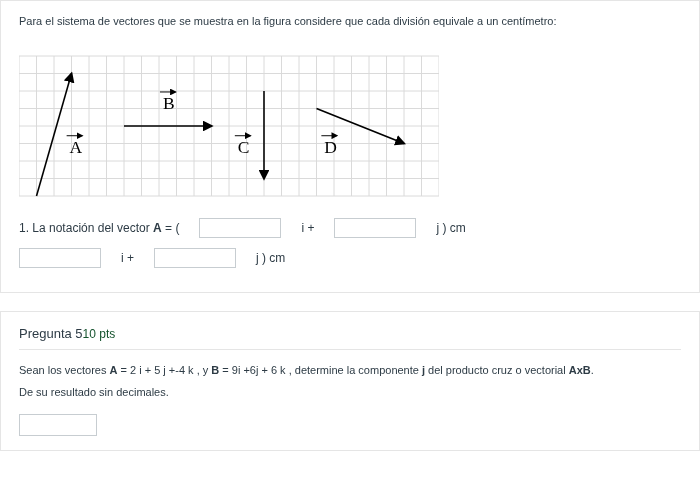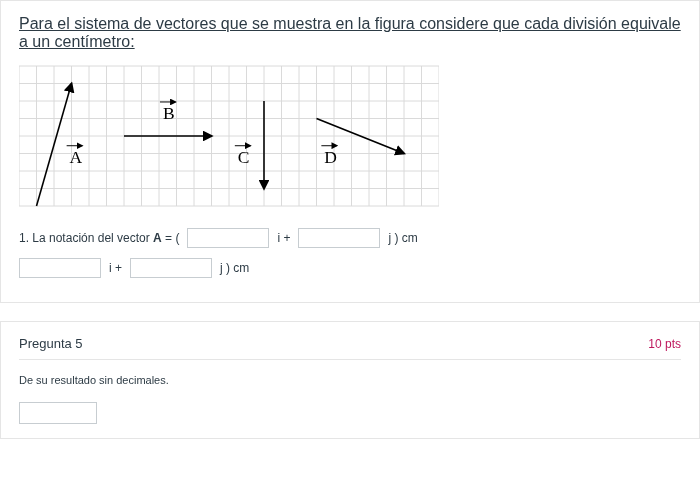--- a/index.html
+++ b/index.html
@@ -1,25 +1,25 @@
 <!DOCTYPE html>
 <html><head>
   <meta charset="utf-8">
   <style>
     * { box-sizing: border-box; margin: 0; padding: 0; }
     body { font-family: "Helvetica Neue", Arial, sans-serif; font-size: 12px; color: #2d3b45; background: #fff; width: 700px; }
     .block { border: 1px solid #e5e5e5; padding: 14px 18px; margin-bottom: 18px; }
-    .prompt { font-size: 16px; margin-bottom: 10px; text-decoration: underline; }
+    .prompt { font-size: 11px; margin-bottom: 24px; }
     .grid-wrap { margin: 6px 0 14px 0; }
     .grid-svg { border: 0; }
-    .qrow { display: flex; align-items: center; gap: 8px; margin: 10px 0; font-size: 12px; }
+    .qrow { display: flex; align-items: center; gap: 20px; margin: 10px 0; font-size: 12px; }
     .qrow input[type=text] { height: 20px; width: 82px; border: 1px solid #c7cdd1; padding: 0 4px; font-size: 12px; }
-    .q5head { display: flex; justify-content: space-between; align-items: baseline; border-bottom: 1px solid #e5e5e5; padding-bottom: 8px; margin-bottom: 14px; }
+    .q5head { display: flex; align-items: baseline; border-bottom: 1px solid #e5e5e5; padding-bottom: 8px; margin-bottom: 14px; }
     .q5title { font-size: 13px; }
-    .q5pts { font-size: 12px; color: #be185d; }
+    .q5pts { font-size: 12px; color: #14532d; }
     .q5body p { font-size: 11px; margin-bottom: 10px; }
     .ansinput { height: 22px; width: 78px; border: 1px solid #c7cdd1; margin-top: 6px; }
   </style>
 </head>
 <body>
 
 <div class="block">
   <p class="prompt">Para el sistema de vectores que se muestra en la figura considere que cada división equivale a un centímetro:</p>
 
   <div class="grid-wrap">
@@ -104,16 +104,19 @@
     <span>j ) cm</span>
   </div>
 </div>
 
 <div class="block">
   <div class="q5head">
     <span class="q5title">Pregunta 5</span>
     <span class="q5pts">10 pts</span>
   </div>
   <div class="q5body">
+    <p>
+      <span>Sean los vectores </span><b>A</b><span> = 2 i + 5 j +-4 k , y </span><b>B</b><span> = 9i +6j + 6 k , determine la componente </span><b>j</b><span> del producto cruz o vectorial  </span><b>AxB</b><span>.</span>
+    </p>
     <p>De su resultado sin decimales.</p>
     <input type="text" class="ansinput" style="">
   </div>
 </div>
 
 </body></html>

